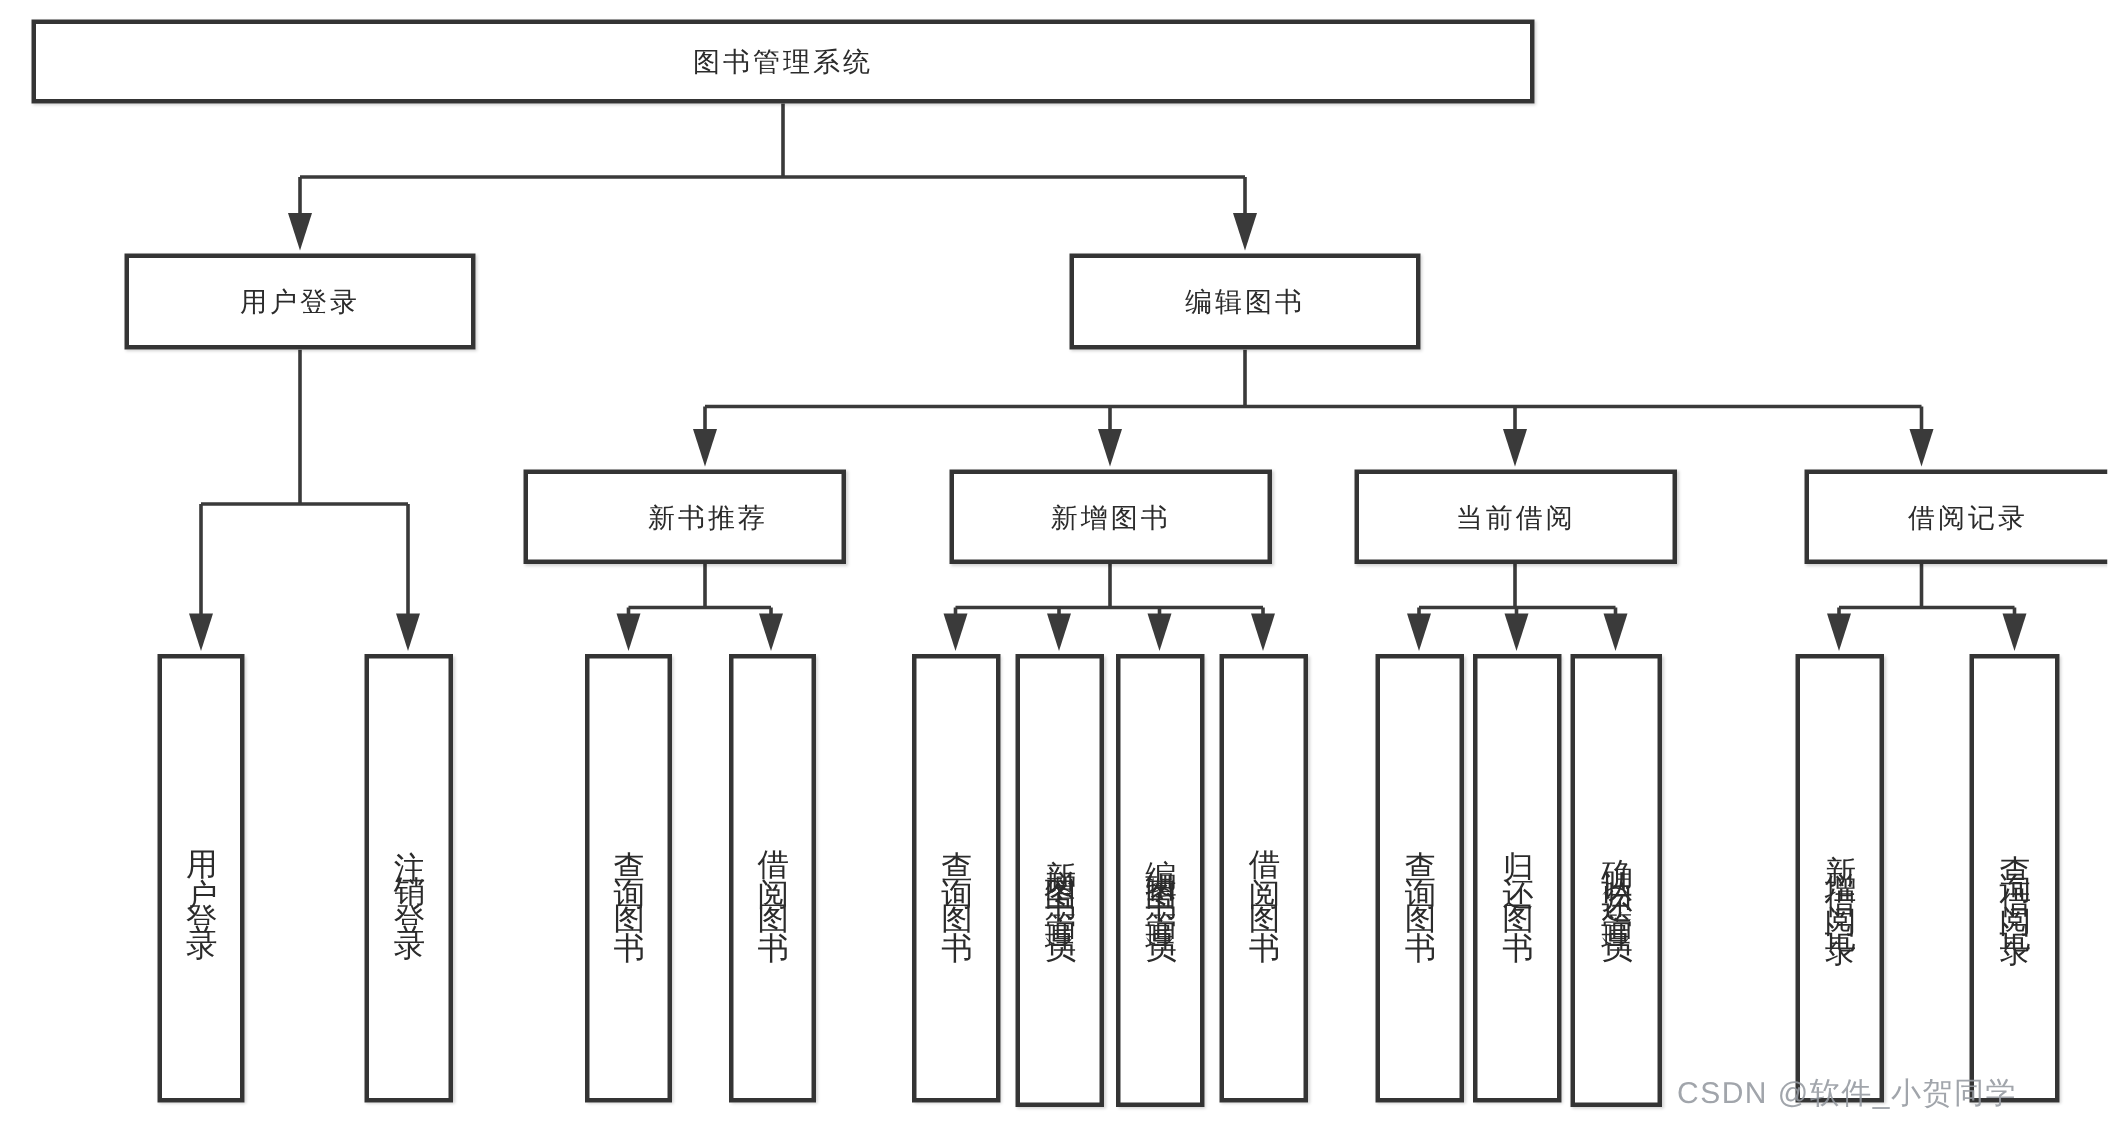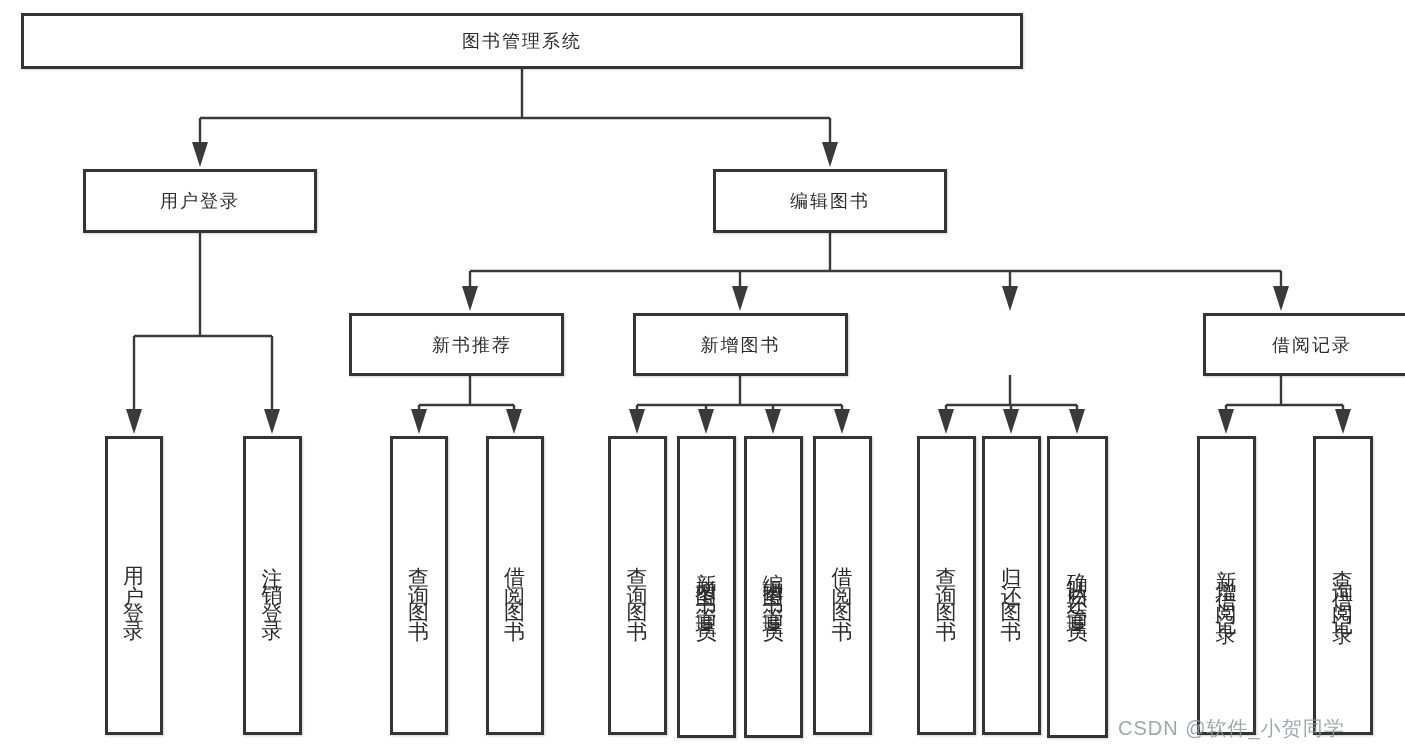--- a/index.html
+++ b/index.html
@@ -134,20 +134,23 @@
   <div class="box" style="left:713px; top:169px; width:234px; height:64px;">
     <span class="hlabel">编辑图书</span>
   </div>
 
   <div class="box" style="left:349px; top:313px; width:215px; height:63px;padding-left:31px;">
     <span class="hlabel">新书推荐</span>
   </div>
   <div class="box" style="left:633px; top:313px; width:215px; height:63px;">
     <span class="hlabel">新增图书</span>
   </div>
+  <div class="box" style="left:903px; top:313px; width:215px; height:63px;">
+    <span class="hlabel">当前借阅</span>
+  </div>
   <div class="box" style="left:1172px; top:313px; width:218px; height:63px;margin-left:31px;">
     <span class="hlabel">借阅记录</span>
   </div>
 
   <div class="box leaf gap-wide" style="left:105px; top:436px; width:58px; height:299px;">
     <span class="vtext">用户登录</span>
   </div>
   <div class="box leaf gap-wide" style="left:243px; top:436px; width:59px; height:299px;">
     <span class="vtext">注销登录</span>
   </div>

